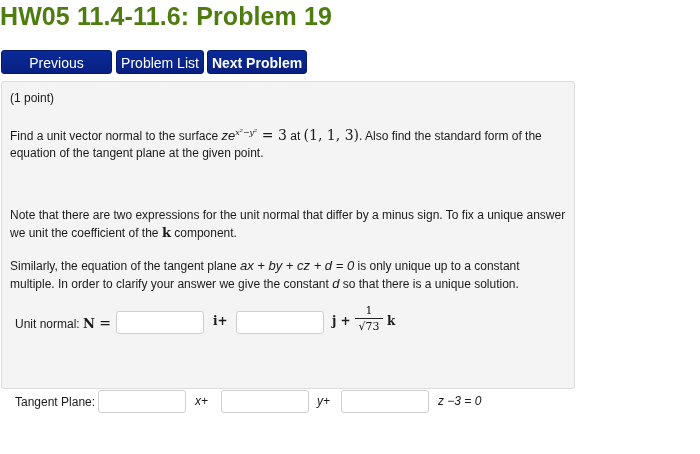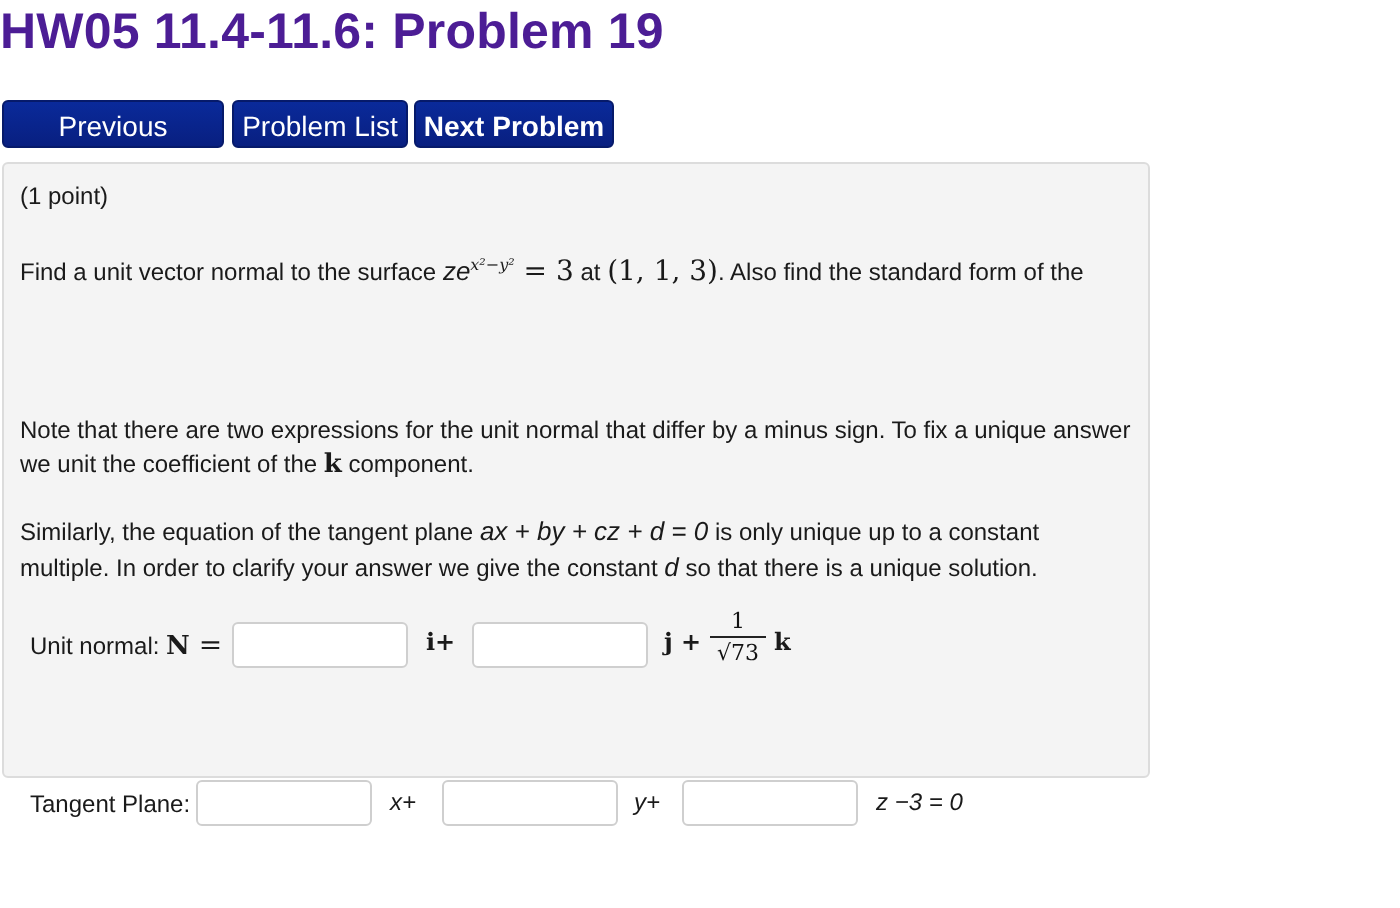--- a/index.html
+++ b/index.html
@@ -1,19 +1,19 @@
 <!DOCTYPE html>
 <html><head>
 <meta charset="utf-8">
 <style>
   html, body { margin:0; padding:0; background:#ffffff; }
   body { width:700px; height:454px; overflow:hidden; position:relative;
          font-family:"Liberation Sans", sans-serif; color:#111; }
   .title { position:absolute; left:0; top:2px; font-size:25px; font-weight:bold;
-           letter-spacing:0.1px; margin:0; color:#4c1d95; white-space:nowrap; }
+           letter-spacing:0.1px; margin:0; color:#4d7c0f; white-space:nowrap; }
   .nav { position:absolute; left:1px; top:50px; height:25px; }
   .btn { position:absolute; top:0; height:24px; background:linear-gradient(#0a2a9a,#081f80);
          border:1px solid #061a6a; border-radius:3px; color:#fff; font-size:14px;
          line-height:24px; text-align:center; cursor:pointer; box-sizing:border-box; }
   .panel { position:absolute; left:1px; top:81px; width:574px; height:308px;
            background:#f4f4f4; border:1px solid #dcdcdc; border-radius:3px; box-sizing:border-box; }
   .txt { position:absolute; left:8px; font-size:12px; line-height:17px; color:#1a1a1a; }
   .m { font-family:Liberation Sans, sans-serif; font-style:italic; font-size:13px; }
   .mr { font-family:"DejaVu Serif","Liberation Serif",serif; font-style:normal; font-size:14px; }
   .mb { font-family:"DejaVu Serif","Liberation Serif",serif; font-weight:bold; font-size:13px; }
@@ -32,20 +32,21 @@
   <div class="btn" style="left:0;width:111px;">Previous Problem</div>
   <div class="btn" style="left:115px;width:88px;">Problem List</div>
   <div class="btn" style="left:206px;width:100px;font-weight:bold;">Next Problem</div>
 </div>
 
 <div class="panel">
   <div class="txt" style="top:8px;">(1 point)</div>
 
   <div class="txt" style="top:42px;">
     <span>Find a unit vector normal to the surface </span><span class="m">ze</span><sup class="s">x²−y²</sup><span class="mr"> = 3</span><span> at </span><span class="mr">(1, 1, 3)</span><span>. Also find the standard form of the</span><br>
+    <span>equation of the tangent plane at the given point.</span>
   </div>
 
   <div class="txt" style="top:125px;">
     <span>Note that there are two expressions for the unit normal that differ by a minus sign. To fix a unique answer</span><br>
     <span>we unit the coefficient of the </span><span class="mb">k</span><span> component.</span>
   </div>
 
   <div class="txt" style="top:175px;">
     <span>Similarly, the equation of the tangent plane </span><span class="m">ax + by + cz + d = 0</span><span> is only unique up to a constant</span><br>
     <span>multiple. In order to clarify your answer we give the constant </span><span class="m">d</span><span> so that there is a unique solution.</span>

